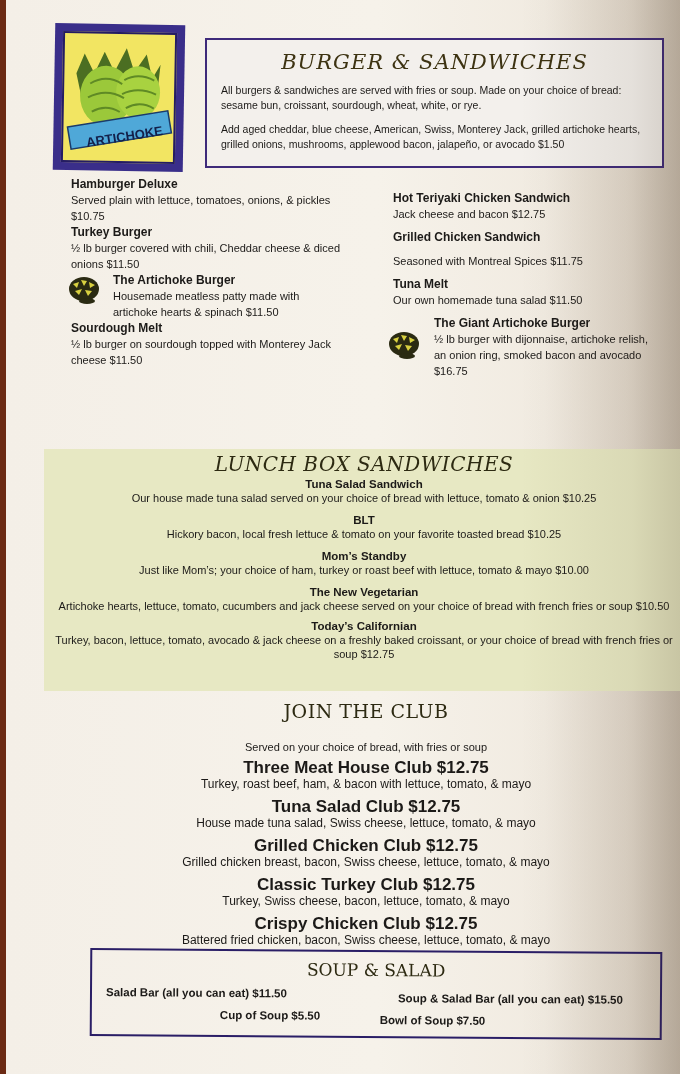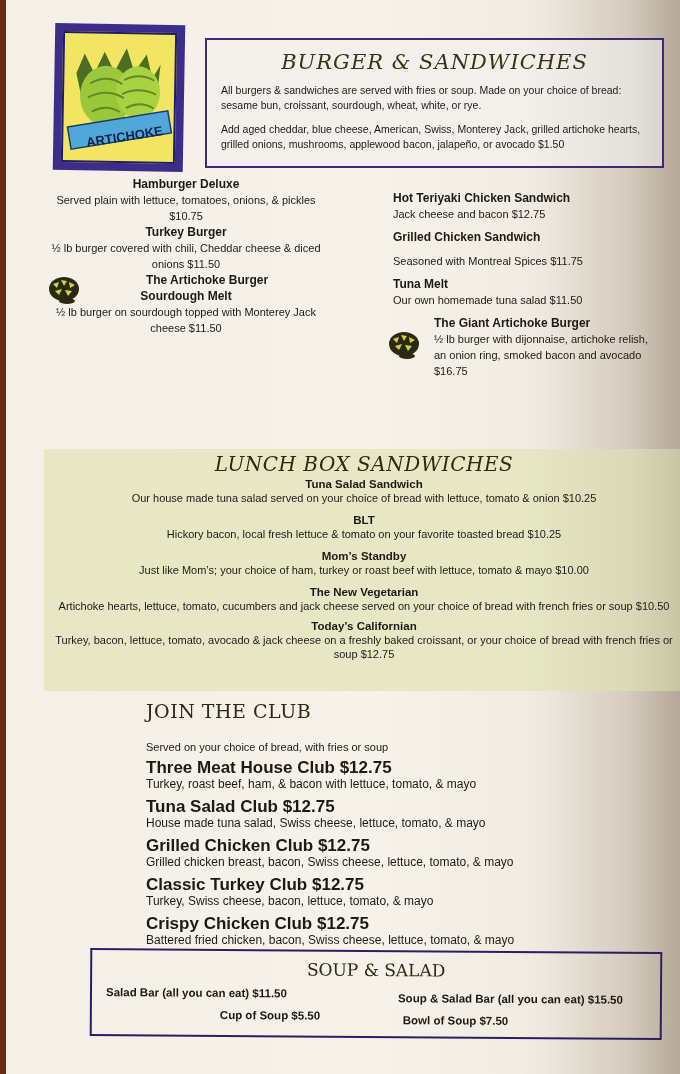--- a/index.html
+++ b/index.html
@@ -32,39 +32,39 @@
   .header-title {
     text-align: center; font-family: "DejaVu Serif", serif; font-style: italic;
     font-size: 21px; color: #3d3312; letter-spacing: 1px; margin-top: 10px;
   }
   .header-text {
     font-size: 10.5px; line-height: 15px; padding: 0 14px; margin-top: 9px;
   }
   .header-text p + p { margin-top: 9px; }
   .item-title { font-weight: bold; font-size: 12px; line-height: 16px; }
   .item-desc { font-size: 11px; line-height: 16px; }
-  .left-col { position: absolute; left: 45px; top: 176px; width: 270px; text-align: center; }
+  .left-col { position: absolute; left: 65px; top: 176px; width: 270px; }
   .left-item { margin-bottom: 0; }
   .indent { padding-left: 42px; position: relative; }
   .art-icon { position: absolute; width: 34px; height: 32px; }
   .right-col { position: absolute; left: 387px; top: 190px; width: 260px; }
   .right-col .r-item { margin-bottom: 7px; }
   .lunch {
     position: absolute; left: 38px; top: 449px; width: 640px; height: 242px;
     background: #e7e8c3;
     text-align: center;
   }
   .sec-title-italic {
     font-family: "DejaVu Serif", serif; font-style: italic; font-size: 20px;
     color: #2d2a12; letter-spacing: 0.5px; margin-top: 3px;
   }
   .lunch .item-title { font-size: 11.5px; line-height: 14px; }
   .lunch .item-desc { font-size: 11px; line-height: 14px; }
   .lunch .l-item { margin-top: 4px; }
-  .club { position: absolute; left: 140px; top: 700px; width: 440px; }
+  .club { position: absolute; left: 140px; top: 700px; width: 440px; text-align: center; }
   .club-title {
     font-family: "DejaVu Serif", serif; font-size: 19px; color: #2d2a12; letter-spacing: 0.5px;
   }
   .club-sub { font-size: 11px; margin-top: 19px; }
   .club .c-item { margin-top: 7px; }
   .club .item-title { font-size: 17px; line-height: 16px; }
   .club .item-desc { font-size: 12px; line-height: 16px; }
   .soup {
     position: absolute; left: 84px; top: 950px; width: 572px; height: 88px;
     border: 2px solid #2a1e66;
@@ -115,20 +115,21 @@
     </div>
     <div class="left-item">
     </div>
     <div class="left-item indent">
       <svg class="art-icon" style="left:-4px; top:2px;" viewBox="0 0 34 32">
         <ellipse cx="17" cy="15" rx="15" ry="12" fill="#2a2a12"></ellipse>
         <path d="M6 10 L12 8 L10 14 Z M14 6 L20 7 L17 12 Z M22 8 L28 11 L23 14 Z M8 17 L15 15 L12 21 Z M18 16 L25 17 L21 22 Z" fill="#d8d040"></path>
         <ellipse cx="20" cy="27" rx="8" ry="3" fill="#2a2a12"></ellipse>
       </svg>
       <div class="item-title">The Artichoke Burger</div>
+      <div class="item-desc">Housemade meatless patty made with artichoke hearts &amp; spinach $11.50</div>
     </div>
     <div class="left-item">
       <div class="item-title">Sourdough Melt</div>
       <div class="item-desc">½ lb burger on sourdough topped with Monterey Jack cheese $11.50</div>
     </div>
   </div>
 
   <div class="right-col">
     <div class="r-item">
       <div class="item-title">Hot Teriyaki Chicken Sandwich</div>
@@ -200,17 +201,17 @@
       <div class="item-title">Crispy Chicken Club $12.75</div>
       <div class="item-desc">Battered fried chicken, bacon, Swiss cheese, lettuce, tomato, &amp; mayo</div>
     </div>
   </div>
 
   <div class="soup">
     <div class="soup-title">SOUP &amp; SALAD</div>
     <div class="soup-item" style="left:14px; top:36px;">Salad Bar (all you can eat) $11.50</div>
     <div class="soup-item" style="left:306px; top:40px;">Soup &amp; Salad Bar (all you can eat) $15.50</div>
     <div class="soup-item" style="left:128px; top:58px;">Cup of Soup $5.50</div>
-    <div class="soup-item" style="left:288px; top:62px;margin-left:23px;">Bowl of Soup $7.50</div>
+    <div class="soup-item" style="left:288px; top:62px;">Bowl of Soup $7.50</div>
   </div>
 
   <div class="shade"></div>
 </div>
 
 </body></html>

